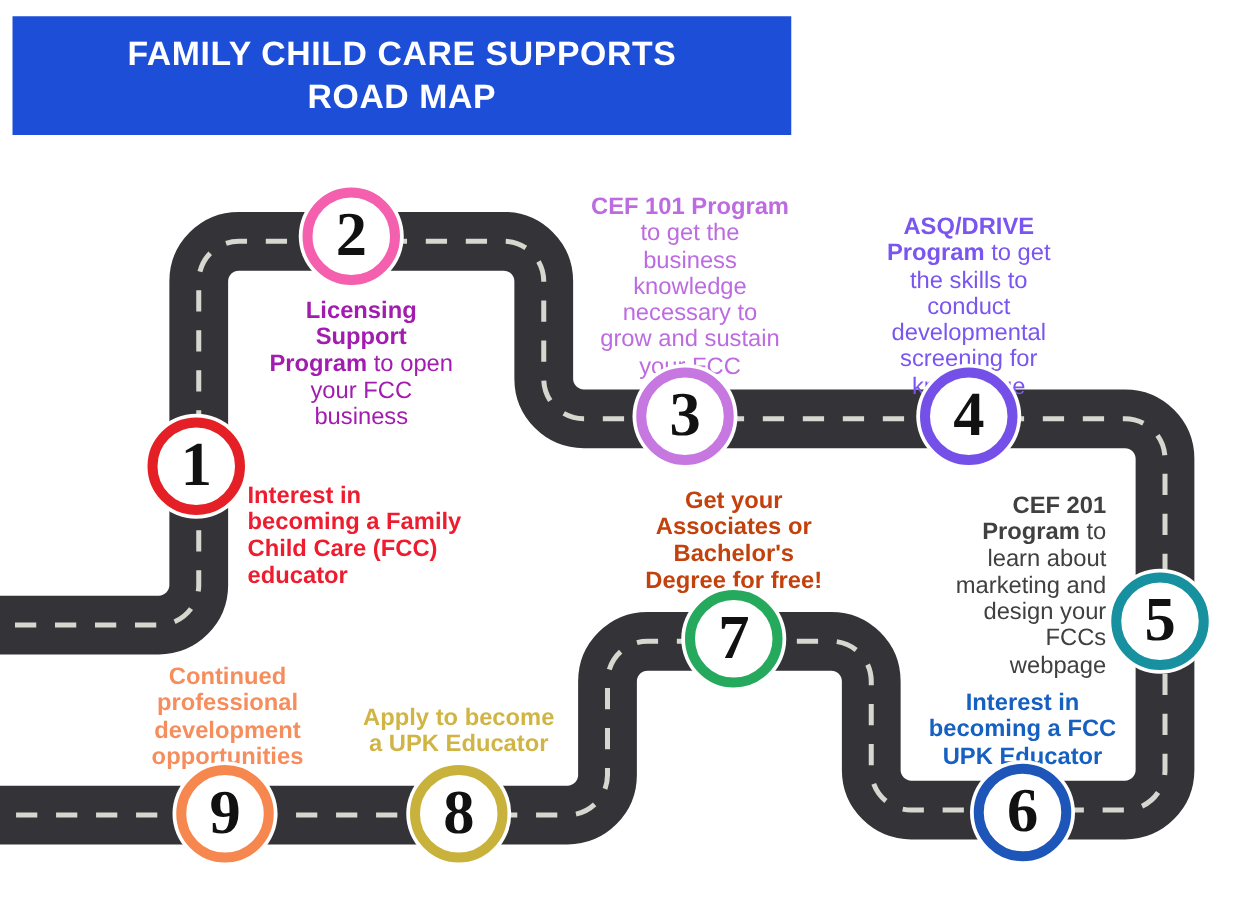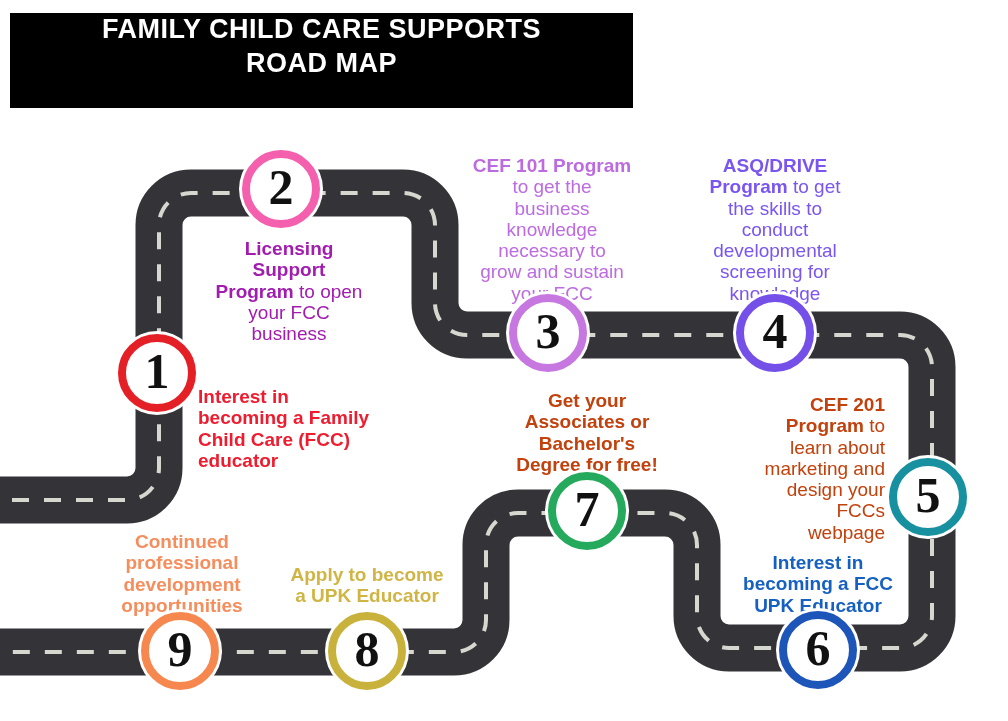--- a/index.html
+++ b/index.html
@@ -10,22 +10,22 @@
     overflow: hidden;
     background: #ffffff;
     font-family: "Liberation Sans", sans-serif;
   }
 
   
   .title-bar {
     position: absolute;
     left: 10px; top: 13px;
     width: 623px; height: 95px;
-    background: #000000;
-    display: flex; align-items: flex-start; justify-content: center;
+    background: #1d4ed8;
+    display: flex; align-items: center; justify-content: center;
   }
   .title {
     margin: 0;
     color: #ffffff;
     font-size: 27px;
     font-weight: 700;
     letter-spacing: 0.5px;
     line-height: 1.25;
     text-align: center;
     white-space: pre-line;
@@ -71,21 +71,21 @@
     line-height: 1.12;
     font-weight: 700;
     text-align: center;
     white-space: pre-line;
     z-index: 2;
   }
   .label .rest { font-weight: 400; }
   .lbl-1 { left: 198px; top: 386px; text-align: left; }
   .lbl-2 { left: 199px; top: 238px; width: 180px; }
   .lbl-3 { left: 452px; top: 155px; }
-  .lbl-4 { left: 675px; top: 155px; }
+  .lbl-4 { left: 675px; top: 171px; }
   .lbl-5 { left: 685px; top: 394px; text-align: right; }
   .lbl-6 { left: 718px; top: 552px; }
   .lbl-7 { left: 487px; top: 390px; }
   .lbl-8 { left: 267px; top: 564px; }
   .lbl-9 { left: 82px;  top: 531px; }
 </style>
 </head>
 <body>
 
 <div class="canvas">
@@ -148,21 +148,21 @@
 your FCC</span></div>
 
   <div class="label lbl-4" style="color: rgb(122, 85, 239);"><span class="lead">ASQ/DRIVE
 Program</span><span class="rest"> to get
 the skills to
 conduct
 developmental
 screening for
 knowledge</span></div>
 
-  <div class="label lbl-5" style="color: #c2410c;"><span class="lead">CEF 201
+  <div class="label lbl-5" style="color: #404040;"><span class="lead">CEF 201
 Program</span><span class="rest"> to
 learn about
 marketing and
 design your
 FCCs
 webpage</span></div>
 
   <div class="label lbl-6" style="color: rgb(21, 96, 192);"><span class="lead">Interest in
 becoming a FCC
 UPK Educator</span><span class="rest"></span></div>

